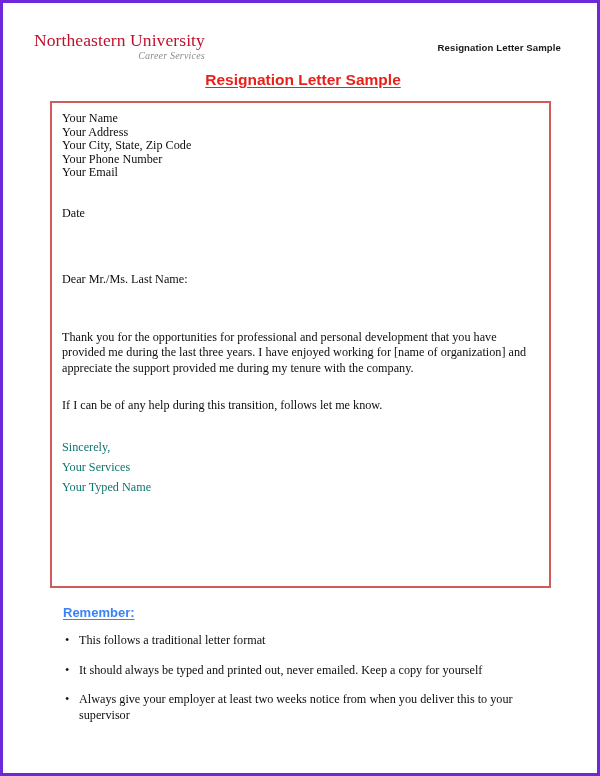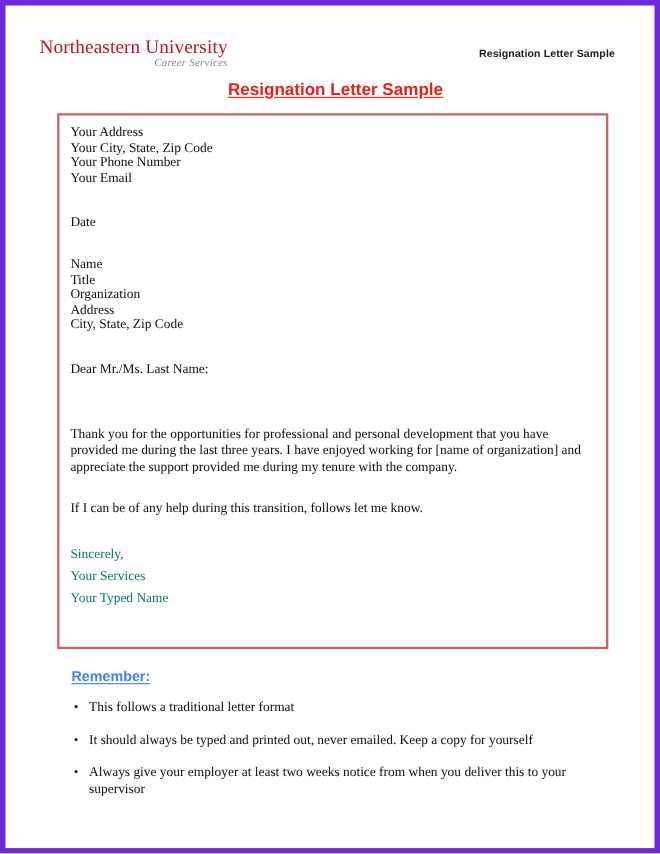--- a/index.html
+++ b/index.html
@@ -13,21 +13,21 @@
     font-family: "Liberation Serif", serif;
     overflow: hidden;
   }
 
   .page {
     position: relative;
     width: 600px;
     height: 776px;
     background: #ffffff;
     box-sizing: border-box;
-    border: 5px solid #6d28d9;
+    border: 3px solid #6d28d9;
   }
 
   
   .header {
     position: absolute;
     top: 28px;
     left: 0;
     right: 0;
     height: 40px;
   }
@@ -178,41 +178,35 @@
     </div>
     <div class="header-right">Resignation Letter Sample</div>
   </div>
 
   <div class="doc-title">Resignation Letter Sample</div>
 
   <div class="letter-box">
     <div class="letter-inner">
 
       <div class="ltxt">
+        <div class="block">Your Name</div>
         <div class="block">Your Address</div>
         <div class="block">Your City, State, Zip Code</div>
         <div class="block">Your Phone Number</div>
         <div class="block">Your Email</div>
       </div>
 
       <div class="gap-s"></div>
 
       <div class="ltxt">
         <div class="block">Date</div>
       </div>
 
       <div class="gap-m"></div>
 
-      <div class="ltxt">
-        <div class="block">Name</div>
-        <div class="block">Title</div>
-        <div class="block">Organization</div>
-        <div class="block">Address</div>
-        <div class="block">City, State, Zip Code</div>
-      </div>
 
       <div class="gap-s"></div>
 
       <div class="ltxt">Dear Mr./Ms. Last Name:</div>
 
       <div class="gap-p"></div>
 
 
       <div class="gap-p"></div>
 

